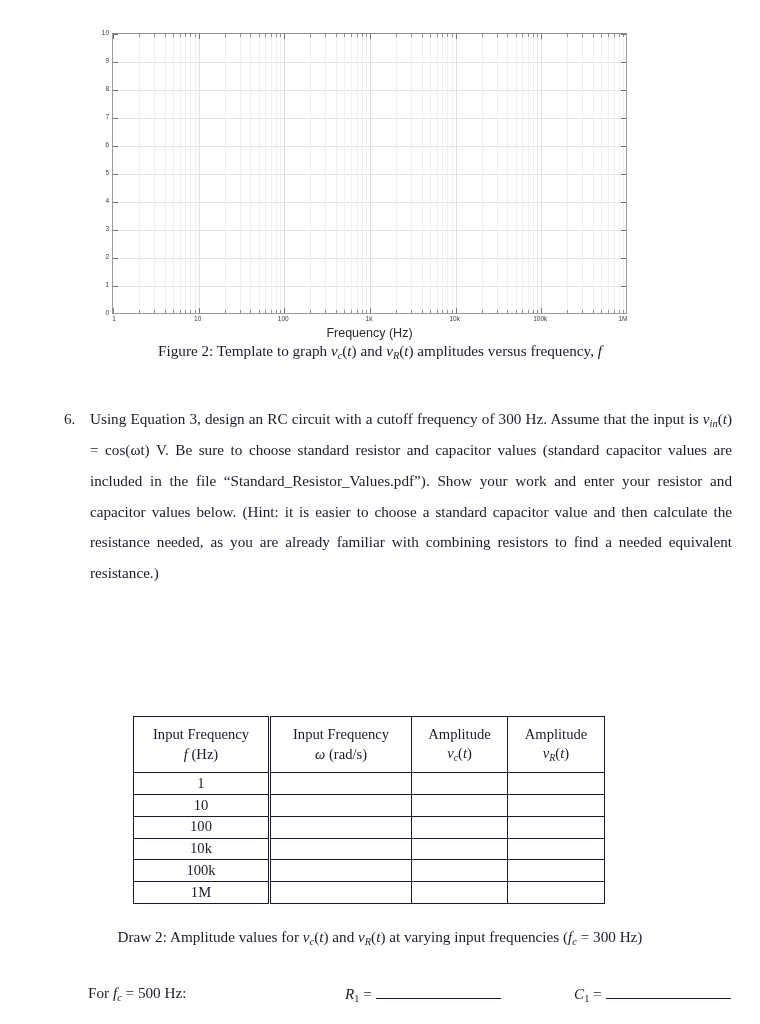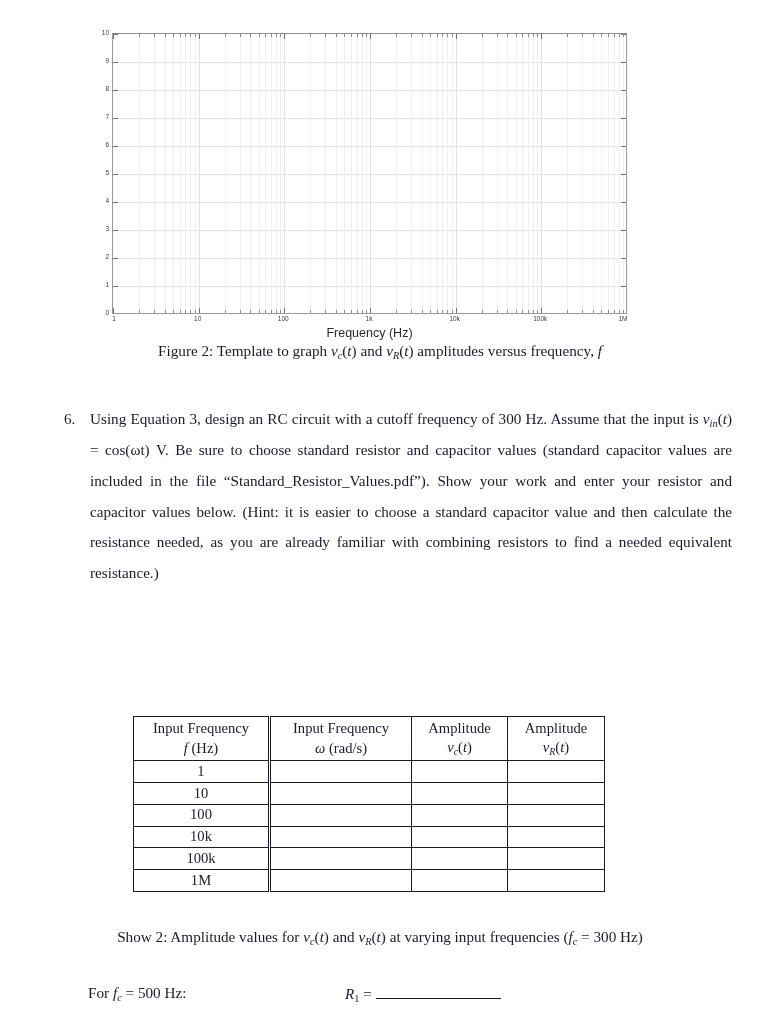--- a/index.html
+++ b/index.html
@@ -194,21 +194,21 @@
     border: 1px solid #1a1a2e;
     text-align: center;
     vertical-align: middle;
     padding: 0;
     color: #1a1a2e;
   }
   table.data th {
     font-weight: normal;
     height: 39px;
     line-height: 1.32;
-    padding: 2px 3px;
+    padding: 8px 3px;
   }
   table.data td {
     height: 20.8px;
     line-height: 1.2;
   }
   
   table.data .dbl-right {
     border-right: 3px double #1a1a2e;
   }
   .thead-bottom th { border-bottom: 1px solid #1a1a2e; }
@@ -556,32 +556,36 @@
           <td class="dbl-right">1M</td>
           <td></td>
           <td></td>
           <td></td>
         </tr>
       </tbody>
   </table>
 </div>
 
 <div class="tbl-caption">
-  <span>Show 2:</span>
+  <span>Draw 2:</span>
   <span>Amplitude values for</span>
   <span class="nobr"><i class="mvar">v</i><span class="sub">c</span>(<i class="mvar">t</i>)</span>
   <span>and</span>
   <span class="nobr"><i class="mvar">v</i><span class="sub">R</span>(<i class="mvar">t</i>)</span>
   <span>at varying input frequencies (</span><span class="nobr"><i class="mvar">f</i><span class="sub">c</span></span>
   <span>= 300 Hz)</span>
 </div>
 
 <div class="footer-line">
   <span class="f-for">
     <span>For</span>
     <span class="nobr"><i class="mvar">f</i><span class="sub">c</span></span>
     <span>= 500 Hz:</span>
   </span>
   <span class="f-r">
     <span class="nobr"><i class="mvar">R</i><span class="subup">1</span></span>
     <span>=</span><span class="blank-rule"></span>
   </span>
+  <span class="f-c">
+    <span class="nobr"><i class="mvar">C</i><span class="subup">1</span></span>
+    <span>=</span><span class="blank-rule"></span>
+  </span>
 </div>
 
 </body></html>

